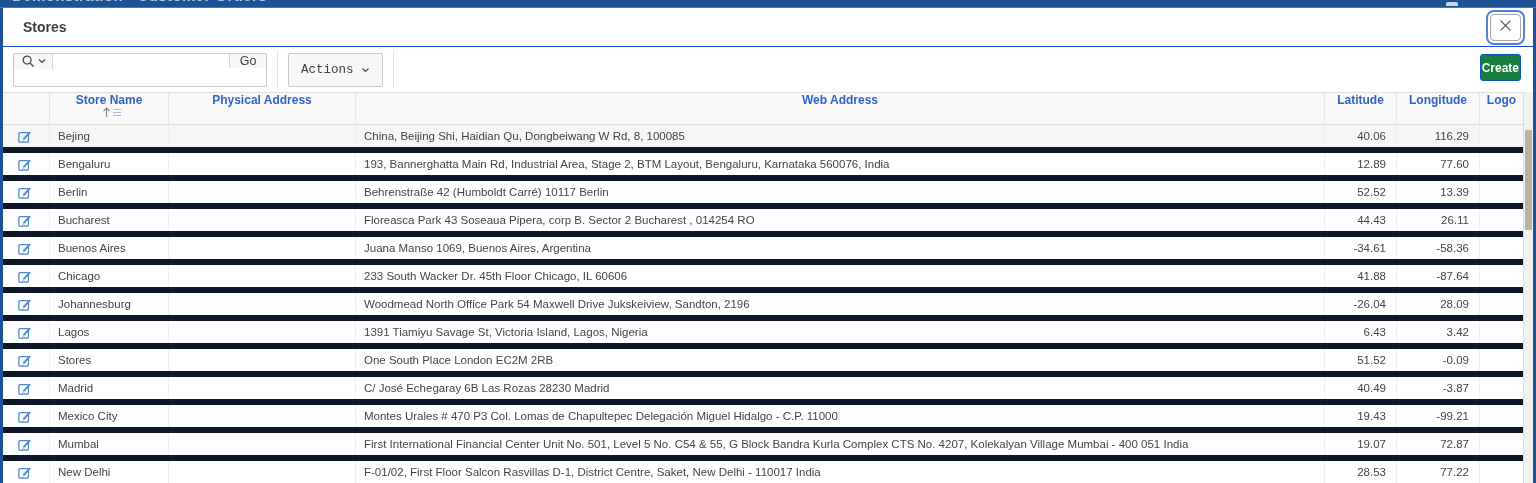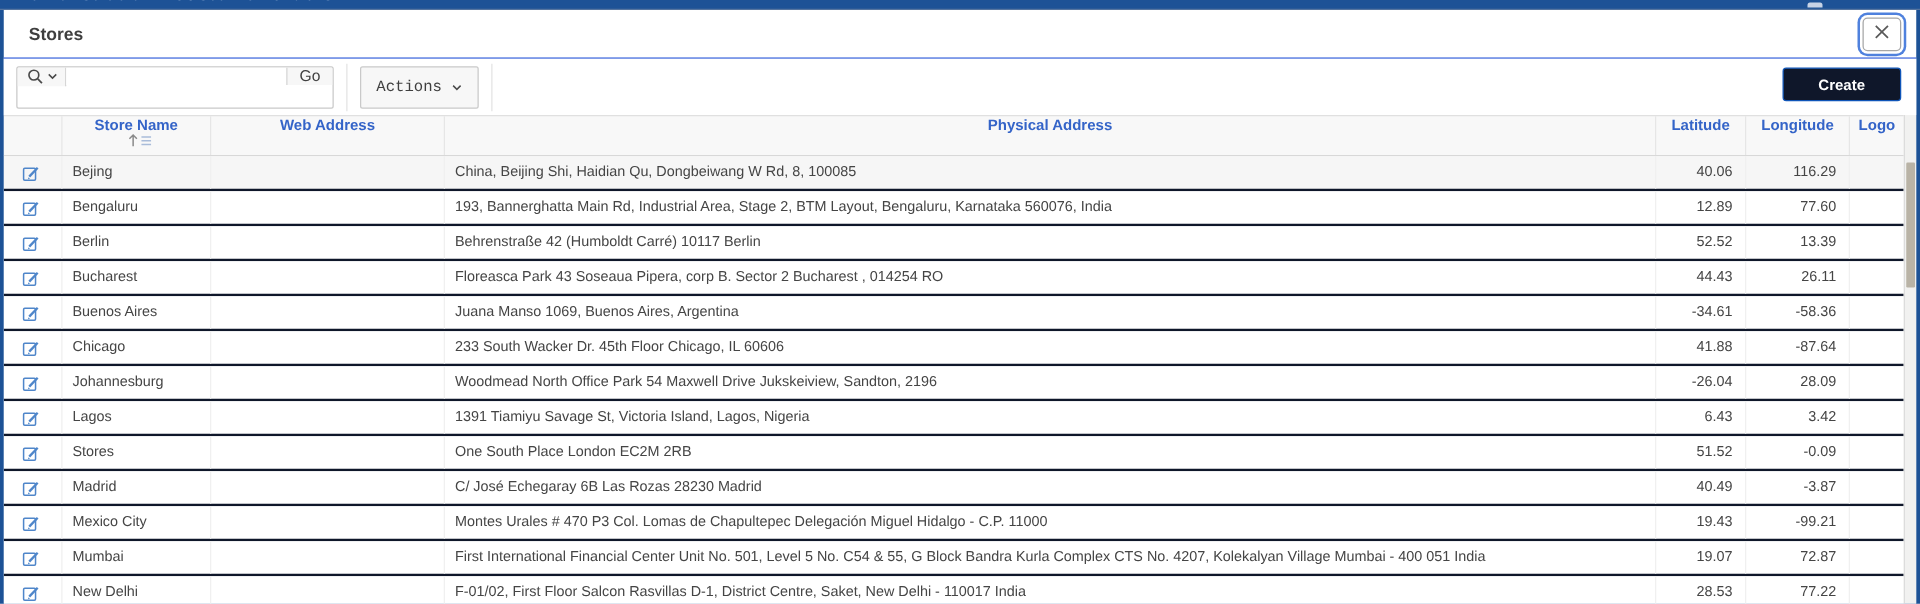--- a/index.html
+++ b/index.html
@@ -75,22 +75,22 @@
   }
   .tb-sep { width: 1px; height: 38px; background: #e3e3e3; margin: 0 10px; }
   .actions-btn {
     height: 34px; padding: 0 12px;
     background: #f7f7f7; border: 1px solid #c9c9c9; border-radius: 2px;
     font-size: 12.5px; color: #3f3f3f; cursor: pointer; font-family: Liberation Mono, monospace;
     display: inline-flex; align-items: center; gap: 7px;
   }
   .create-btn {
     position: absolute; right: 12px; top: 7px;
-    height: 27px; padding: 0 28px;
-    background: #0f172a; border: 1px solid #0f55b8; border-radius: 3px;
+    height: 27px; padding: 0 1px;
+    background: #15803d; border: 1px solid #0f55b8; border-radius: 3px;
     color: #ffffff; font-size: 12px; font-weight: bold; cursor: pointer;
     font-family: inherit;
   }
 
   
   .grid-wrap { flex: 1; position: relative; overflow: hidden; }
   .grid { position: absolute; top: 0; left: 0; right: 10px; bottom: 0; }
   .grid-row {
     display: grid;
     grid-template-columns: 47px 119px 187px 1fr 72px 83px 43px;
@@ -105,21 +105,21 @@
     font-size: 12px; font-weight: bold; color: #3464c8;
     border-right: 1px solid #e6e6e6; overflow: hidden; white-space: nowrap;
     cursor: pointer;
     flex-direction: column;
   }
   .hcell:first-child { cursor: default; }
   .hcell:last-child { border-right: none; }
   .hcell.num { justify-content: flex-start; }
   .sort-ind { display: inline-flex; align-items: center; margin-left: 5px; gap: 2px; }
 
-  .rowline { height: 28px; border-bottom: 2px solid #0f172a; background: #fff; }
+  .rowline { height: 28px; border-bottom: 6px solid #0f172a; background: #fff; }
   .rowline.first { background: #f6f6f6; }
   .cell {
     display: flex; align-items: center; padding: 0 8px;
     font-size: 11.5px; color: #454545;
     border-right: 1px solid #f0f0f0; overflow: hidden; white-space: nowrap;
   }
   .cell:last-child { border-right: none; }
   .cell.num { justify-content: flex-end; padding-right: 10px; }
   .cell.edit { justify-content: flex-start; padding-left: 14px; cursor: pointer; }
 
@@ -186,24 +186,24 @@
           <span class="sort-ind">
             <svg width="9" height="11" viewBox="0 0 9 11">
               <path d="M4.5 1 L4.5 10 M1.5 4 L4.5 1 L7.5 4" stroke="#8a8a8a" stroke-width="1.2" fill="none"></path>
             </svg>
             <svg width="8" height="9" viewBox="0 0 8 9">
               <path d="M0 1.5 H8 M0 4.5 H8 M0 7.5 H8" stroke="#a9bcd9" stroke-width="1.2"></path>
             </svg>
           </span>
         </div>
         <div class="hcell">
+          <span>Physical Address</span>
+        </div>
+        <div class="hcell">
           <span>Web Address</span>
-        </div>
-        <div class="hcell">
-          <span>Physical Address</span>
         </div>
         <div class="hcell num">
           <span>Latitude</span>
         </div>
         <div class="hcell num">
           <span>Longitude</span>
         </div>
         <div class="hcell">
           <span>Logo</span>
         </div>

